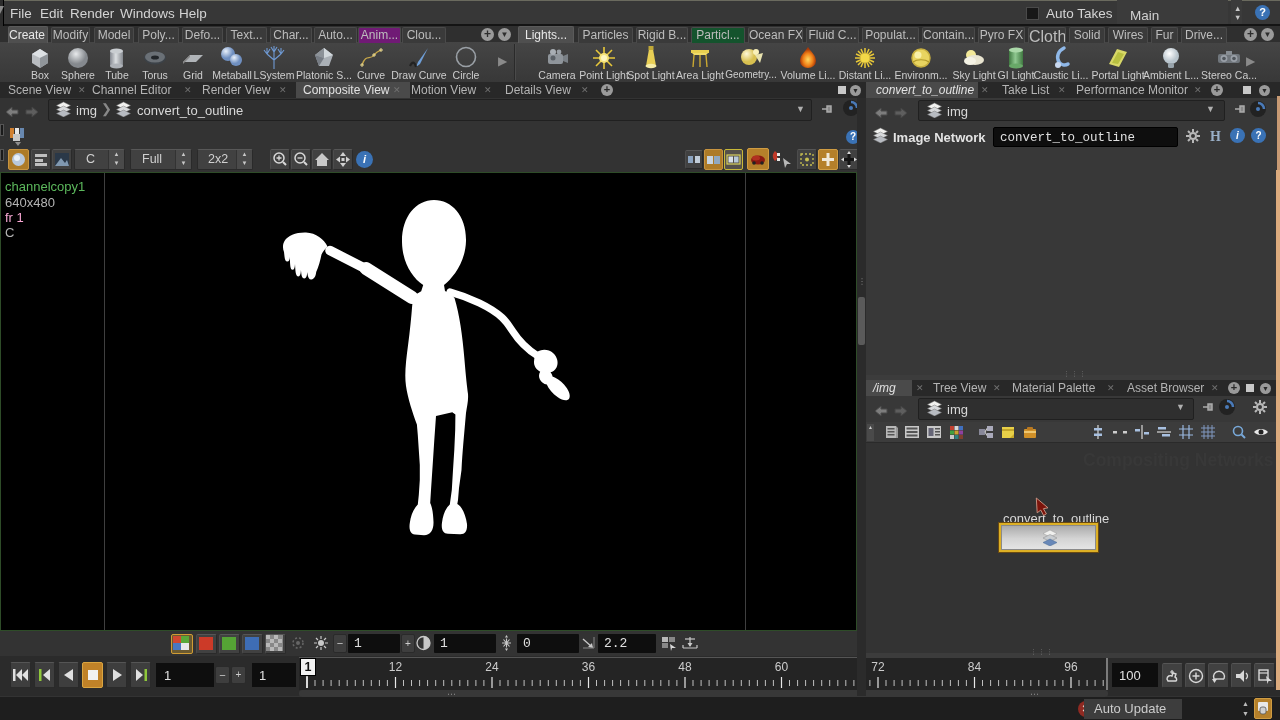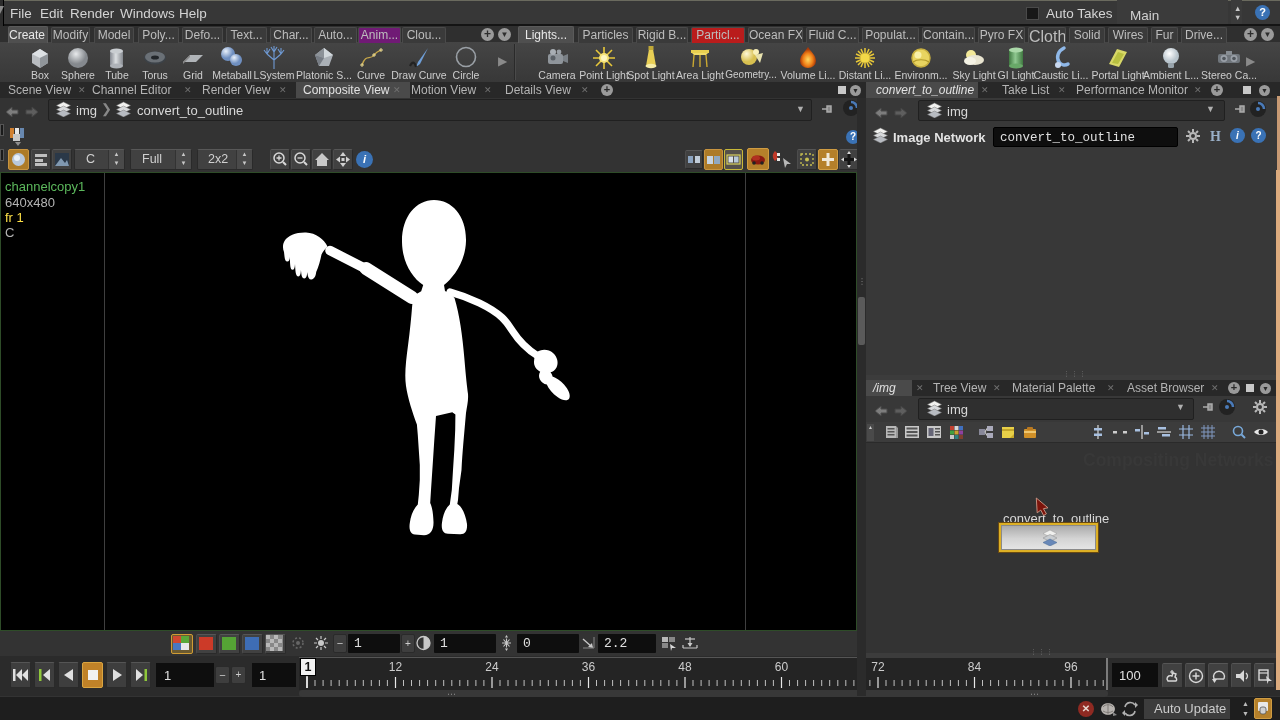--- a/index.html
+++ b/index.html
@@ -61,21 +61,21 @@
 <div class="abs" style="left:498px;top:28px;width:13px;height:13px;background:#9a9a9a;border-radius:50%;color:#2d2d2d;font-size:8px;text-align:center;line-height:13px">▼</div>
 <div class="abs" style="left:518px;top:26px;width:56px;height:17px;background:#4f4f4f;border:1px solid #5a5a5a;border-bottom:none;border-radius:2px 2px 0 0;overflow:hidden">
     <div style="text-align:center;font-size:12px;color:#e8e8e8;padding-top:1px;white-space:nowrap">Lights...</div>
   </div>
 <div class="abs" style="left:578px;top:27px;width:55px;height:16px;background:#3a3a3a;border:1px solid #4a4a4a;border-bottom:none;border-radius:2px 2px 0 0;overflow:hidden">
     <div style="text-align:center;font-size:12px;color:#bdbdbd;padding-top:0px;white-space:nowrap">Particles</div>
   </div>
 <div class="abs" style="left:636px;top:27px;width:52px;height:16px;background:#3a3a3a;border:1px solid #4a4a4a;border-bottom:none;border-radius:2px 2px 0 0;overflow:hidden">
     <div style="text-align:center;font-size:12px;color:#bdbdbd;padding-top:0px;white-space:nowrap">Rigid B...</div>
   </div>
-<div class="abs" style="left:691px;top:27px;width:54px;height:16px;background:#b91c1c;border:1px solid #4a4a4a;border-bottom:none;border-radius:2px 2px 0 0;overflow:hidden">
+<div class="abs" style="left:691px;top:27px;width:54px;height:16px;background:#14532d;border:1px solid #4a4a4a;border-bottom:none;border-radius:2px 2px 0 0;overflow:hidden">
     <div style="text-align:center;font-size:12px;color:#bdbdbd;padding-top:0px;white-space:nowrap">Particl...</div>
   </div>
 <div class="abs" style="left:748px;top:27px;width:55px;height:16px;background:#3a3a3a;border:1px solid #4a4a4a;border-bottom:none;border-radius:2px 2px 0 0;overflow:hidden">
     <div style="text-align:center;font-size:12px;color:#bdbdbd;padding-top:0px;white-space:nowrap">Ocean FX</div>
   </div>
 <div class="abs" style="left:806px;top:27px;width:53px;height:16px;background:#3a3a3a;border:1px solid #4a4a4a;border-bottom:none;border-radius:2px 2px 0 0;overflow:hidden">
     <div style="text-align:center;font-size:12px;color:#bdbdbd;padding-top:0px;white-space:nowrap">Fluid C...</div>
   </div>
 <div class="abs" style="left:862px;top:27px;width:57px;height:16px;background:#3a3a3a;border:1px solid #4a4a4a;border-bottom:none;border-radius:2px 2px 0 0;overflow:hidden">
     <div style="text-align:center;font-size:12px;color:#bdbdbd;padding-top:0px;white-space:nowrap">Populat...</div>
@@ -480,21 +480,21 @@
         <polygon points="9,18 11,15 7,15"></polygon>
         <polygon points="1,9.5 4,7.5 4,11.5"></polygon>
         <polygon points="17,9.5 14,7.5 14,11.5"></polygon>
       </g>
     </svg></div>
 <div class="abs" style="left:0px;top:172px;width:857px;height:459px;background:#000;border:1px solid #2e4c28"></div>
 <div class="abs" style="left:104px;top:173px;width:1px;height:457px;background:#3f3f3f"></div>
 <div class="abs" style="left:745px;top:173px;width:1px;height:457px;background:#3f3f3f"></div>
 <div class="txt" style="left:5px;top:179px;font-size:13px;color:#5cb85c;">channelcopy1</div>
 <div class="txt" style="left:5px;top:195px;font-size:13px;color:#b4b4b4;">640x480</div>
-<div class="txt" style="left:5px;top:210px;font-size:13px;color:#fde047;">fr 1</div>
+<div class="txt" style="left:5px;top:210px;font-size:13px;color:#f9a8d4;">fr 1</div>
 <div class="txt" style="left:5px;top:225px;font-size:13px;color:#b4b4b4;">C</div>
 <svg width="857" height="459" style="position:absolute;left:0;top:172px" viewBox="0 172 857 459">
 <g fill="#fff">
 <path d="M434 200 C452 200 466.5 216 466 241 C465.5 262 453 278 444 285 L445 291 C448 292.5 452 294.5 454.5 298 C459.5 315 462.5 335 464.5 360 C466 378 467 386 468 394 C468.5 401 467 406 466 413 C464 436 462.5 451 461.5 470 L459 488 458 500 457.3 504 C462 506.5 465.8 515 467 524 C467.5 530.5 465.5 534.5 460 534.3 L448 533.8 C443 533.6 441 529.5 442 522.5 C443 514.5 445.5 508.5 449.8 504.4 L451.8 490 453 470 454.3 450 455.2 430 455.4 414.5 L452.3 412.2 436 416 L434.3 440 433 460 432 475 431 490 430.2 502.9 C432.4 507.5 433.3 515 433.5 522 C433.7 530 430.5 534.8 424 535.2 L414.8 534.6 C410.3 534 408.8 529.5 409.8 523 C410.9 514.5 413.8 508.8 417.8 504.6 L418.8 495 419.8 480 419.8 465 418.8 450 417.8 435 416.9 424.6 C412.5 412.5 407.8 398.5 406 386 C404.3 374.5 406 361 408 345.5 C410 330.5 411.2 318 412.2 305.5 L413.2 297.5 C415.5 294.5 418.5 292.6 421.2 291.2 L423.2 285 C411.8 277.5 402.3 262 402 242 C401.7 216.5 416 200 434 200 Z"></path>
 <path d="M327.5 246.5 C324 239.5 316 233 306 232.6 C296 232.3 288 235.5 284.5 241 C282.5 244.5 282.6 248.5 284 252 L284.5 256.5 C284.8 259.5 285.6 261.5 287.3 261.6 C289 261.7 289.8 259.8 289.9 257 L290 262 C290.2 266.5 290.7 269.6 292.4 269.8 C294.1 270 294.9 267.6 295 264 L295.3 269 C295.6 273.5 296.3 276.3 298.2 276.4 C300.1 276.5 300.9 273.8 300.9 270 L301.2 272.5 C301.5 276 302.3 278.4 304.3 278.4 C306.3 278.4 307.2 275.8 307.1 272 L307.5 274 C308 277.8 309.3 279.8 311.5 279.5 C314 279.1 315.8 276.3 316.2 272 C318.5 267 320.5 260 321.5 254.5 C323 251.5 325 249 327.5 246.5 Z"></path>
 <path d="M536.5 352.5 C541 348.8 548.5 349 553 353 C557.5 357 558.8 363 556.5 367.5 C555.2 370 552.8 371.8 550.5 372.2 C551.5 373.4 552.3 374.8 552.5 376.4 C556 377.5 560.5 380.5 564 384.5 C568.5 389.5 570.8 395 569.3 398.2 C567.8 401.3 562.8 400.8 557.5 397 C552.5 393.5 548.5 388.5 546.8 384.5 C543.8 384 541.2 382 539.8 379.2 C538.6 376.8 538.8 374 540.2 371.8 C536.2 369.5 533.8 365.8 534 361.8 C534.2 358 535 354.8 536.5 352.5 Z"></path>
 </g>
 <g stroke="#fff" fill="none" stroke-linecap="round">
 <path d="M330 250.5 L 372 272" stroke-width="9.5"></path>
 <path d="M366 268.5 L 412 297.5" stroke-width="13"></path>
@@ -1013,21 +1013,21 @@
 <div class="abs" style="left:1099px;top:700px;width:20px;height:18px;"><svg width="20" height="18">
       <ellipse cx="9" cy="9" rx="7" ry="6" fill="#b8b4b0"></ellipse>
       <path d="M4 7 C6 4 12 4 14 7 M4 11 C7 13 11 13 14 11 M9 3 9 15" stroke="#807c78" stroke-width="1" fill="none"></path>
       <polygon points="14,12 18,15 14,16" fill="#888"></polygon>
     </svg></div>
 <div class="abs" style="left:1121px;top:700px;width:18px;height:18px;"><svg width="18" height="18">
       <path d="M4 7 A5.5 5.5 0 0 1 14 5 M14 11 A5.5 5.5 0 0 1 4 13" stroke="#b0b0b0" stroke-width="1.6" fill="none"></path>
       <polygon points="14,2 14,8 17,5" fill="#b0b0b0"></polygon>
       <polygon points="4,10 4,16 1,13" fill="#b0b0b0"></polygon>
     </svg></div>
-<div class="abs" style="left:1144px;top:699px;width:86px;height:20px;background:#3d3d3d;border-radius:0">
+<div class="abs" style="left:1084px;top:699px;width:98px;height:20px;background:#3d3d3d;border-radius:0">
     <div style="font-size:13px;color:#cccccc;padding:2px 0 0 10px">Auto Update</div>
   </div>
 <div class="txt" style="left:1242px;top:700px;font-size:7px;color:#bbb;">▲</div>
 <div class="txt" style="left:1242px;top:710px;font-size:7px;color:#bbb;">▼</div>
 <div class="abs" style="left:1254px;top:698px;width:18px;height:21px;background:#b5802a;border:1px solid #cf9c42;border-radius:2px"><svg width="16" height="19">
       <rect x="3" y="3" width="10" height="9" rx="1" fill="#e8e8e8"></rect>
       <rect x="5" y="8" width="6" height="7" rx="2" fill="#d0d0d0" stroke="#555" stroke-width="0.8"></rect>
     </svg></div>
 <div class="abs" style="left:1277px;top:96px;width:3px;height:74px;background:#c89a74"></div>
 <div class="abs" style="left:1276px;top:170px;width:4px;height:520px;background:#dcab7e"></div>

